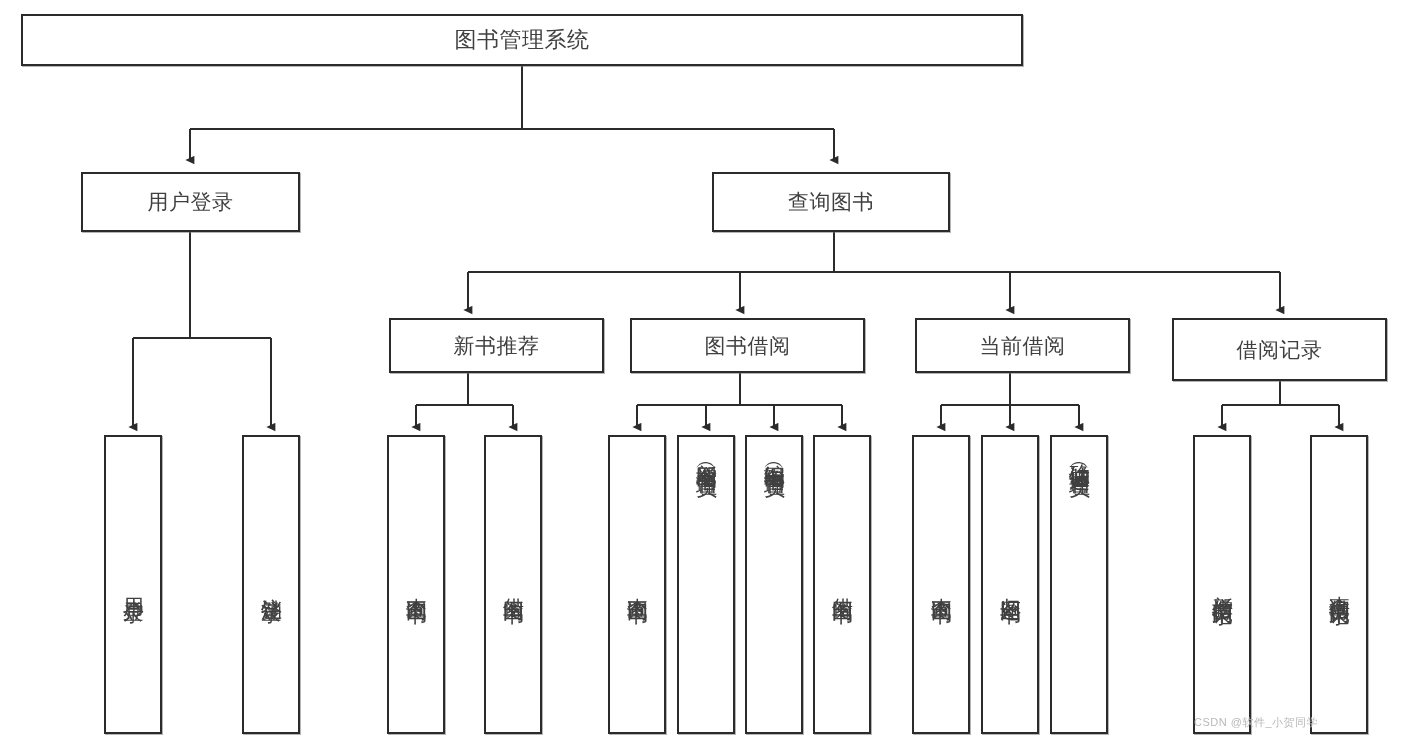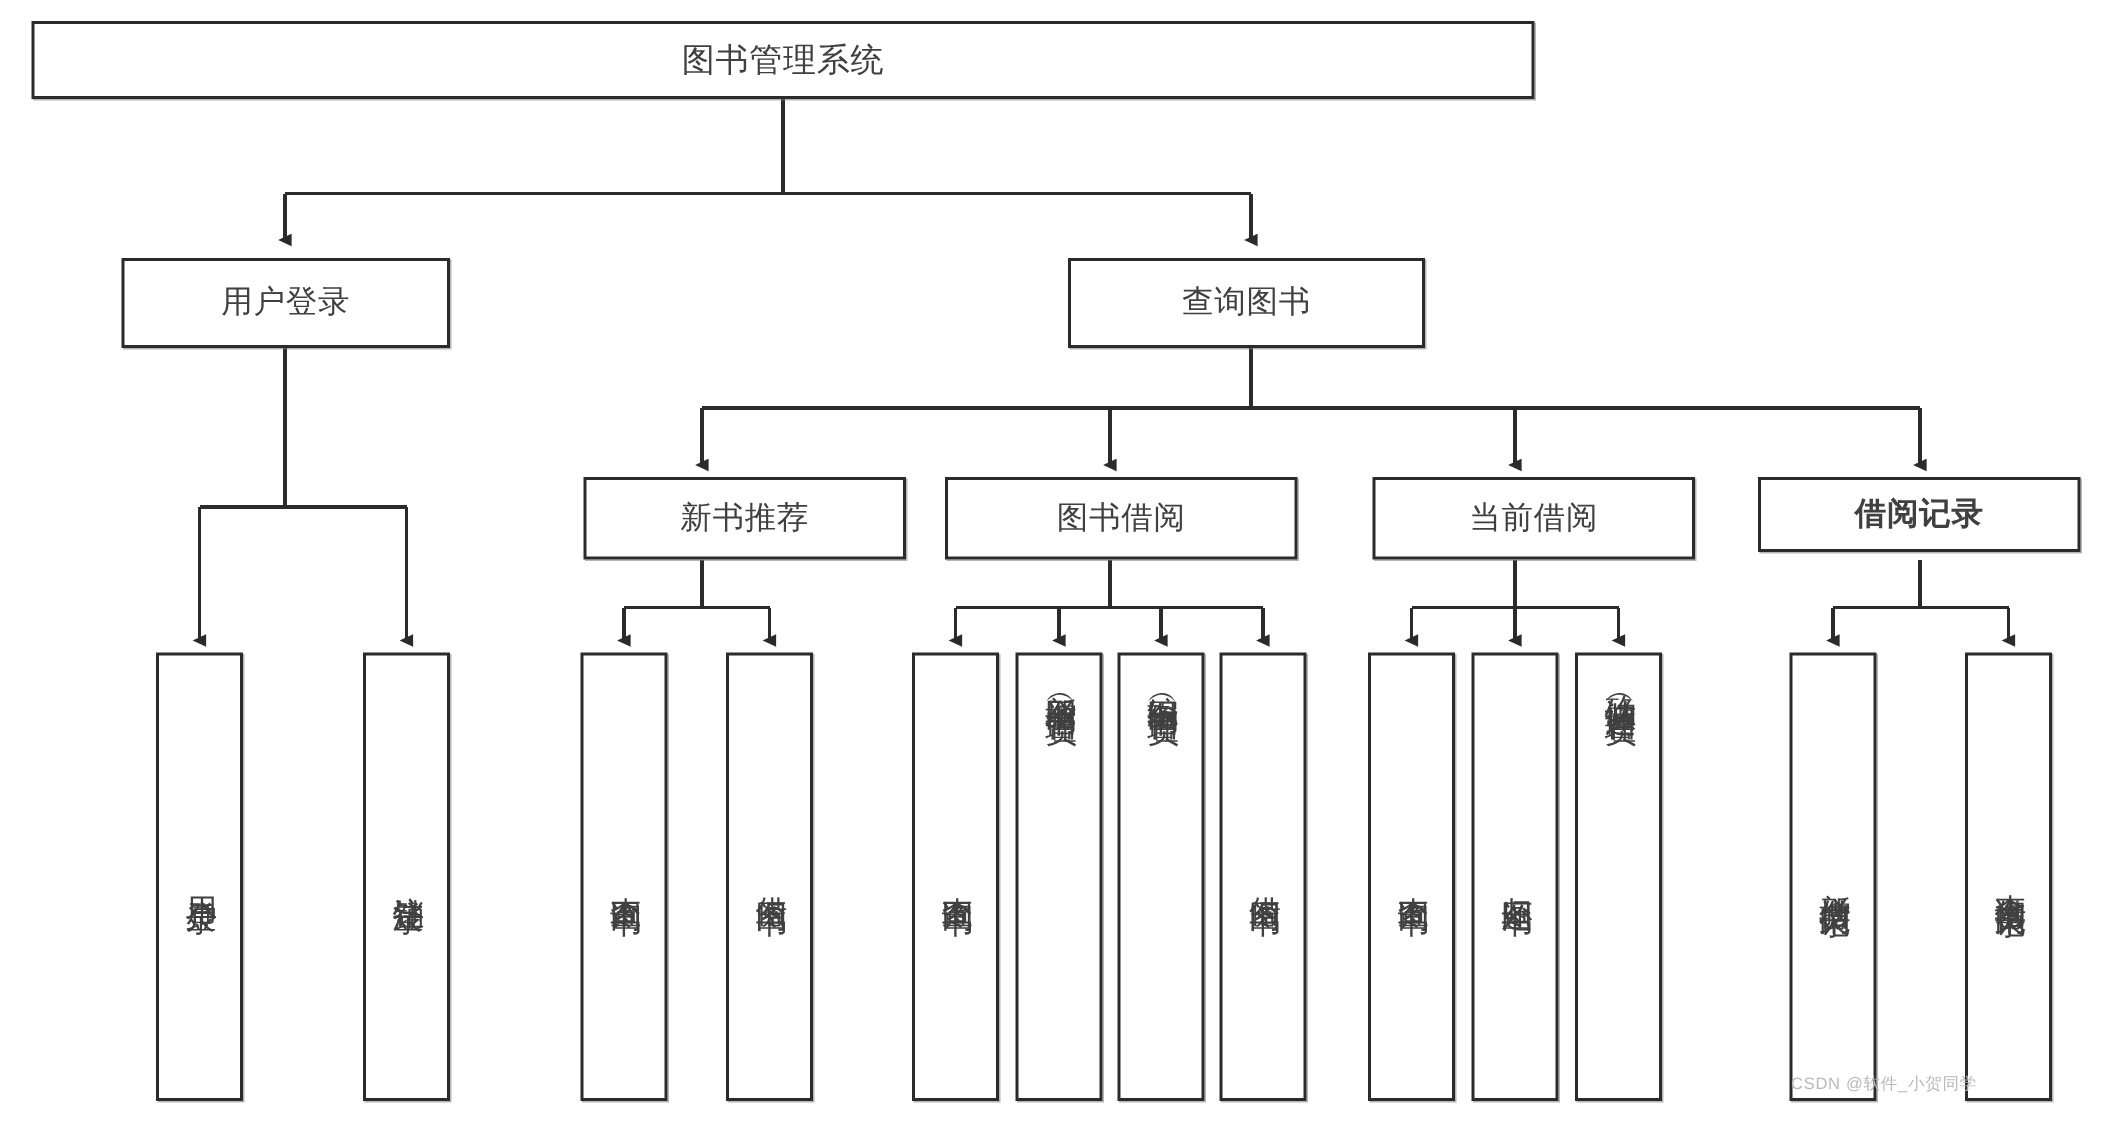--- a/index.html
+++ b/index.html
@@ -148,21 +148,21 @@
   </div>
 
   <div class="node horiz" style="left:618px; top:318px; width:235px; height:55px;margin-left:12px;">
     <span class="lbl">图书借阅</span>
   </div>
 
   <div class="node horiz" style="left:903px; top:318px; width:215px; height:55px;margin-left:12px;">
     <span class="lbl">当前借阅</span>
   </div>
 
-  <div class="node horiz" style="left:1172px; top:318px; width:215px; height:50px;font-weight:bold;">
+  <div class="node horiz" style="left:1172px; top:318px; width:215px; height:63px;">
     <span class="lbl">借阅记录</span>
   </div>
 
   <div class="node vert mid" style="left:104px; top:435px; width:58px; height:299px;">
     <span class="lbl">用户登录</span>
   </div>
 
   <div class="node vert mid" style="left:242px; top:435px; width:58px; height:299px;">
     <span class="lbl">注销登录</span>
   </div>

